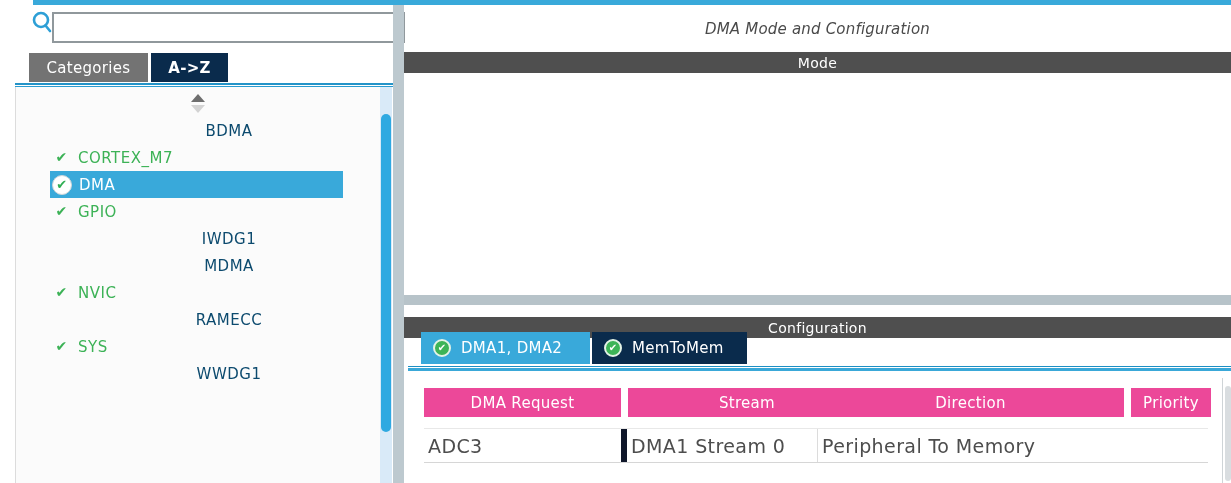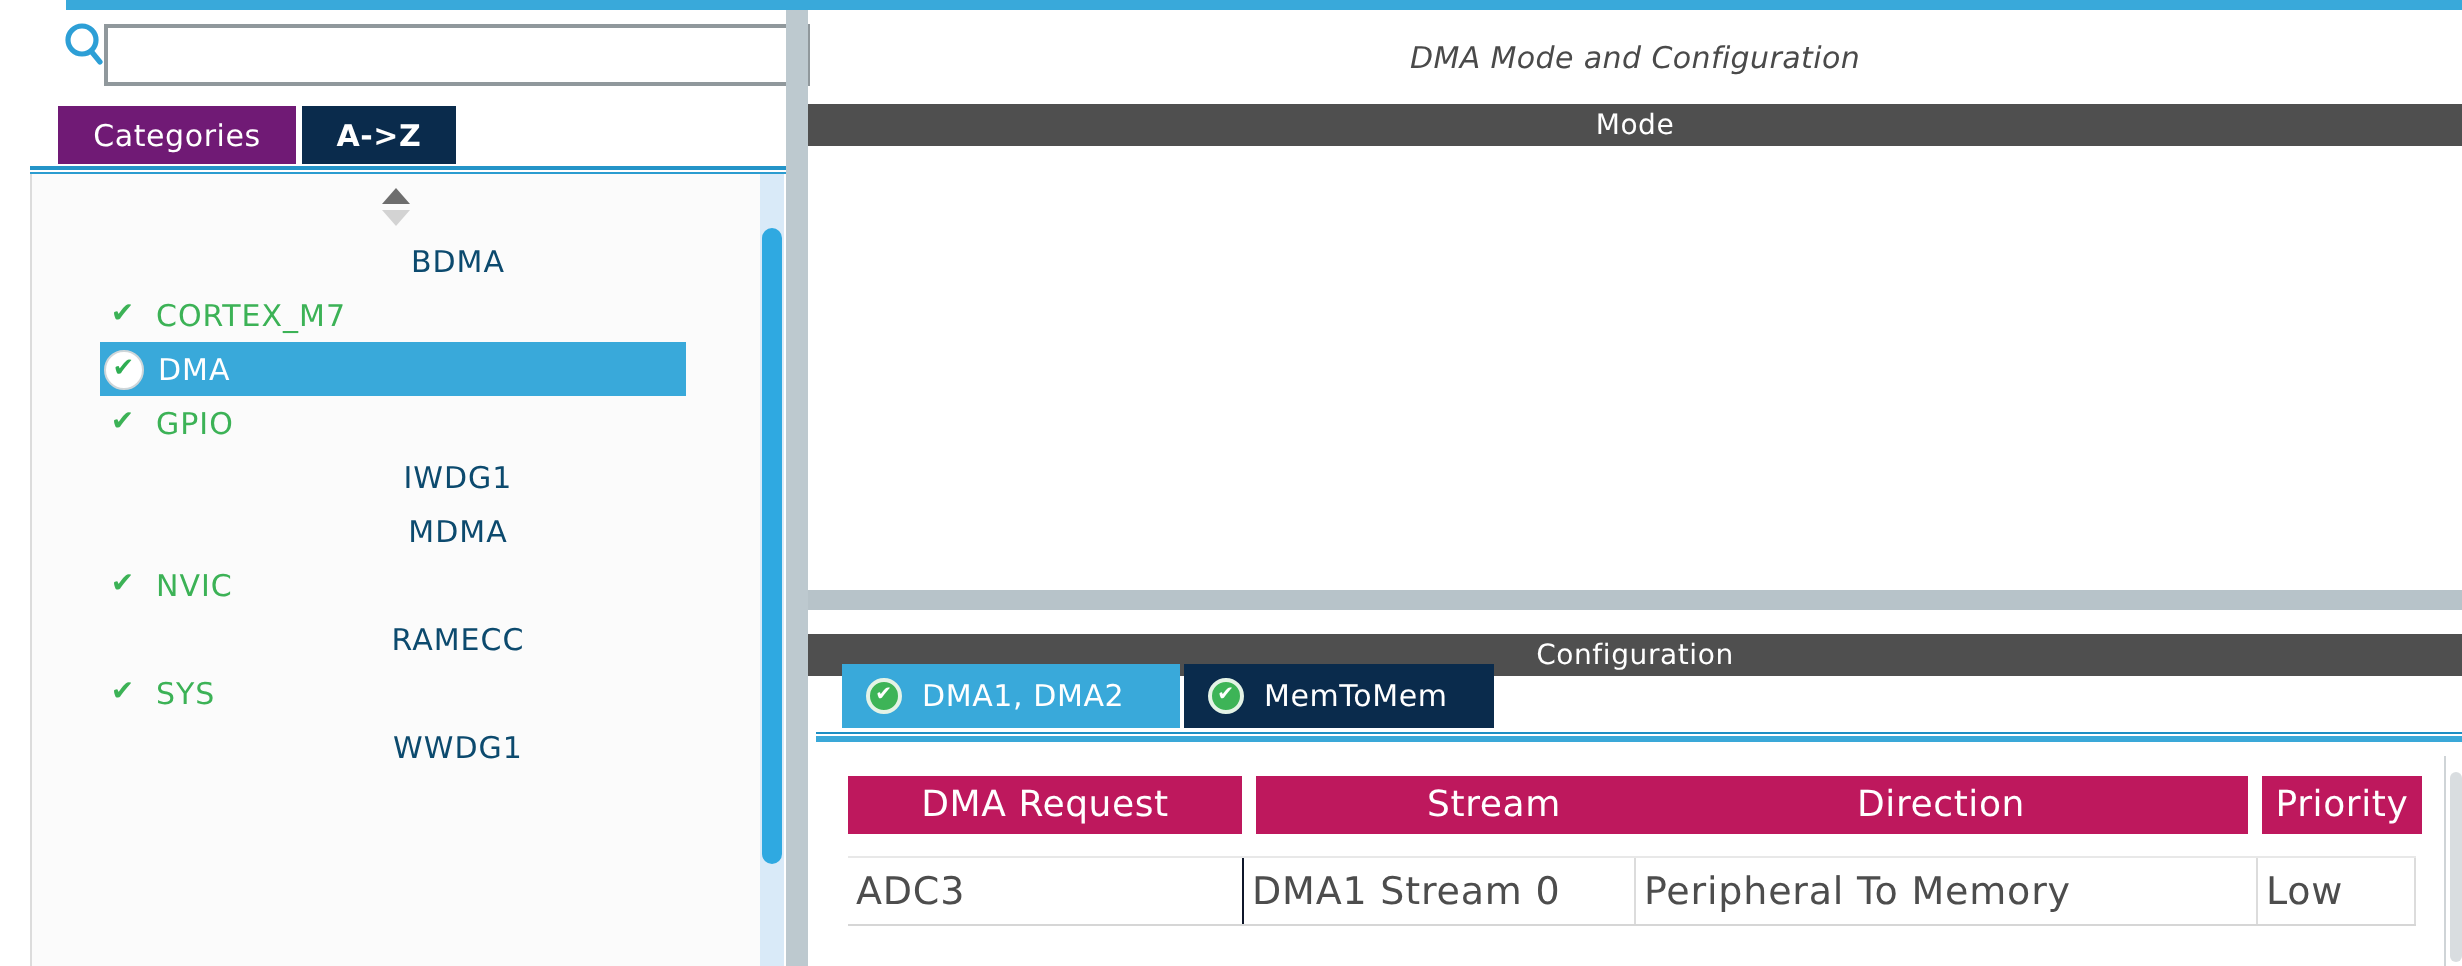--- a/index.html
+++ b/index.html
@@ -10,21 +10,21 @@
   
   .topbar{left:33px;top:0;width:1198px;height:5px;background:#39a9da;}
 
   
   .search-icon{left:31px;top:10px;width:22px;height:24px;}
   .search-input{left:52px;top:12px;width:337px;height:27px;border:2px solid #90989c;
                 background:#fff;outline:none;font:15px "DejaVu Sans",sans-serif;padding:0 6px;box-sizing:content-box;}
 
   
   .ltab{top:53px;height:29px;color:#fff;font-size:15px;display:flex;align-items:center;justify-content:center;letter-spacing:.3px;cursor:default;}
-  .ltab-categories{left:29px;width:119px;background:#701a75;}
+  .ltab-categories{left:29px;width:119px;background:#737373;}
   .ltab-az{left:151px;width:77px;background:#0a2b4c;font-weight:bold;}
   .ltabs-underline{left:15px;top:83px;width:378px;height:4px;
     background:linear-gradient(#2494c8 0 2px,#ffffff 2px 3px,#2b9cd0 3px 4px);}
 
   
   .listbox{left:15px;top:87px;width:365px;height:396px;background:#fbfbfb;border-left:1px solid #dcdcdc;box-sizing:border-box;}
   .sort-icon{left:186px;top:94px;width:24px;height:20px;display:flex;flex-direction:column;align-items:center;}
   .tri-up{width:0;height:0;border-left:7px solid transparent;border-right:7px solid transparent;border-bottom:8px solid #6e6e6e;}
   .tri-down{margin-top:3px;width:0;height:0;border-left:7px solid transparent;border-right:7px solid transparent;border-top:8px solid #d3d3d3;}
   .list-items{position:absolute;left:15px;top:117px;width:365px;}
@@ -56,32 +56,32 @@
   
   .ctab{top:332px;height:32px;display:flex;align-items:center;color:#fff;font-size:15px;letter-spacing:.3px;padding-left:12px;box-sizing:border-box;cursor:default;}
   .ctab-active{left:421px;width:169px;background:#39a9da;}
   .ctab-inactive{left:592px;width:155px;background:#0a2b4c;}
   .ctab .tab-check{width:14px;height:14px;border-radius:50%;background:#3db457;border:2px solid #e4f3e6;
       color:#fff;font-size:10px;line-height:14px;text-align:center;margin-right:10px;flex:0 0 14px;}
   .ctabs-underline{left:408px;top:366px;width:823px;height:5px;
     background:linear-gradient(#1d8fc4 0 1px,#ffffff 1px 2px,#3aa8d8 2px 5px);}
 
   
-  .th{top:388px;height:29px;background:#be185d;color:#fff;font-size:18px;letter-spacing:.3px;
+  .th{top:388px;height:29px;background:#ec4899;color:#fff;font-size:15px;letter-spacing:.3px;
       display:flex;align-items:center;justify-content:center;}
   .th1{left:424px;width:197px;}
   .th2{left:628px;width:182px;padding-left:28px;}
   .th3{left:817px;width:307px;}
   .th4{left:1131px;width:80px;}
   .trow{left:424px;top:428px;width:784px;height:35px;display:flex;
         border-top:1px solid #e8e8e8;border-bottom:1px solid #d6d6d6;box-sizing:border-box;
         font-size:19px;color:#4d4d4d;letter-spacing:.4px;}
   .td{display:flex;align-items:center;padding-left:4px;box-sizing:border-box;}
   .td1{width:197px;}
-  .td2{width:196px;border-left:1px solid #0f172a;}
+  .td2{width:196px;border-left:6px solid #0f172a;}
   .td3{width:311px;border-left:1px solid #dcdcdc;}
   .td4{width:80px;border-left:1px solid #dcdcdc;border-right:1px solid #dcdcdc;}
 
   
   .rgutter-line{left:1222px;top:378px;width:1px;height:105px;background:#cfd4d7;}
   .rgutter-thumb{left:1225px;top:386px;width:6px;height:95px;background:#d9dde0;border-radius:3px;}
 </style>
 </head>
 <body>
 
@@ -177,20 +177,19 @@
 
     <div class="abs th th1">DMA Request</div>
     <div class="abs th th2">Stream</div>
     <div class="abs th th3">Direction</div>
     <div class="abs th th4">Priority</div>
 
     <div class="abs trow">
       <div class="td td1">ADC3</div>
       <div class="td td2">DMA1 Stream 0</div>
       <div class="td td3">Peripheral To Memory</div>
-      <div class="td td4">Low</div>
     </div>
 
     <div class="abs rgutter-line"></div>
     <div class="abs rgutter-thumb"></div>
   </div>
 
 </div>
 
 </body></html>

